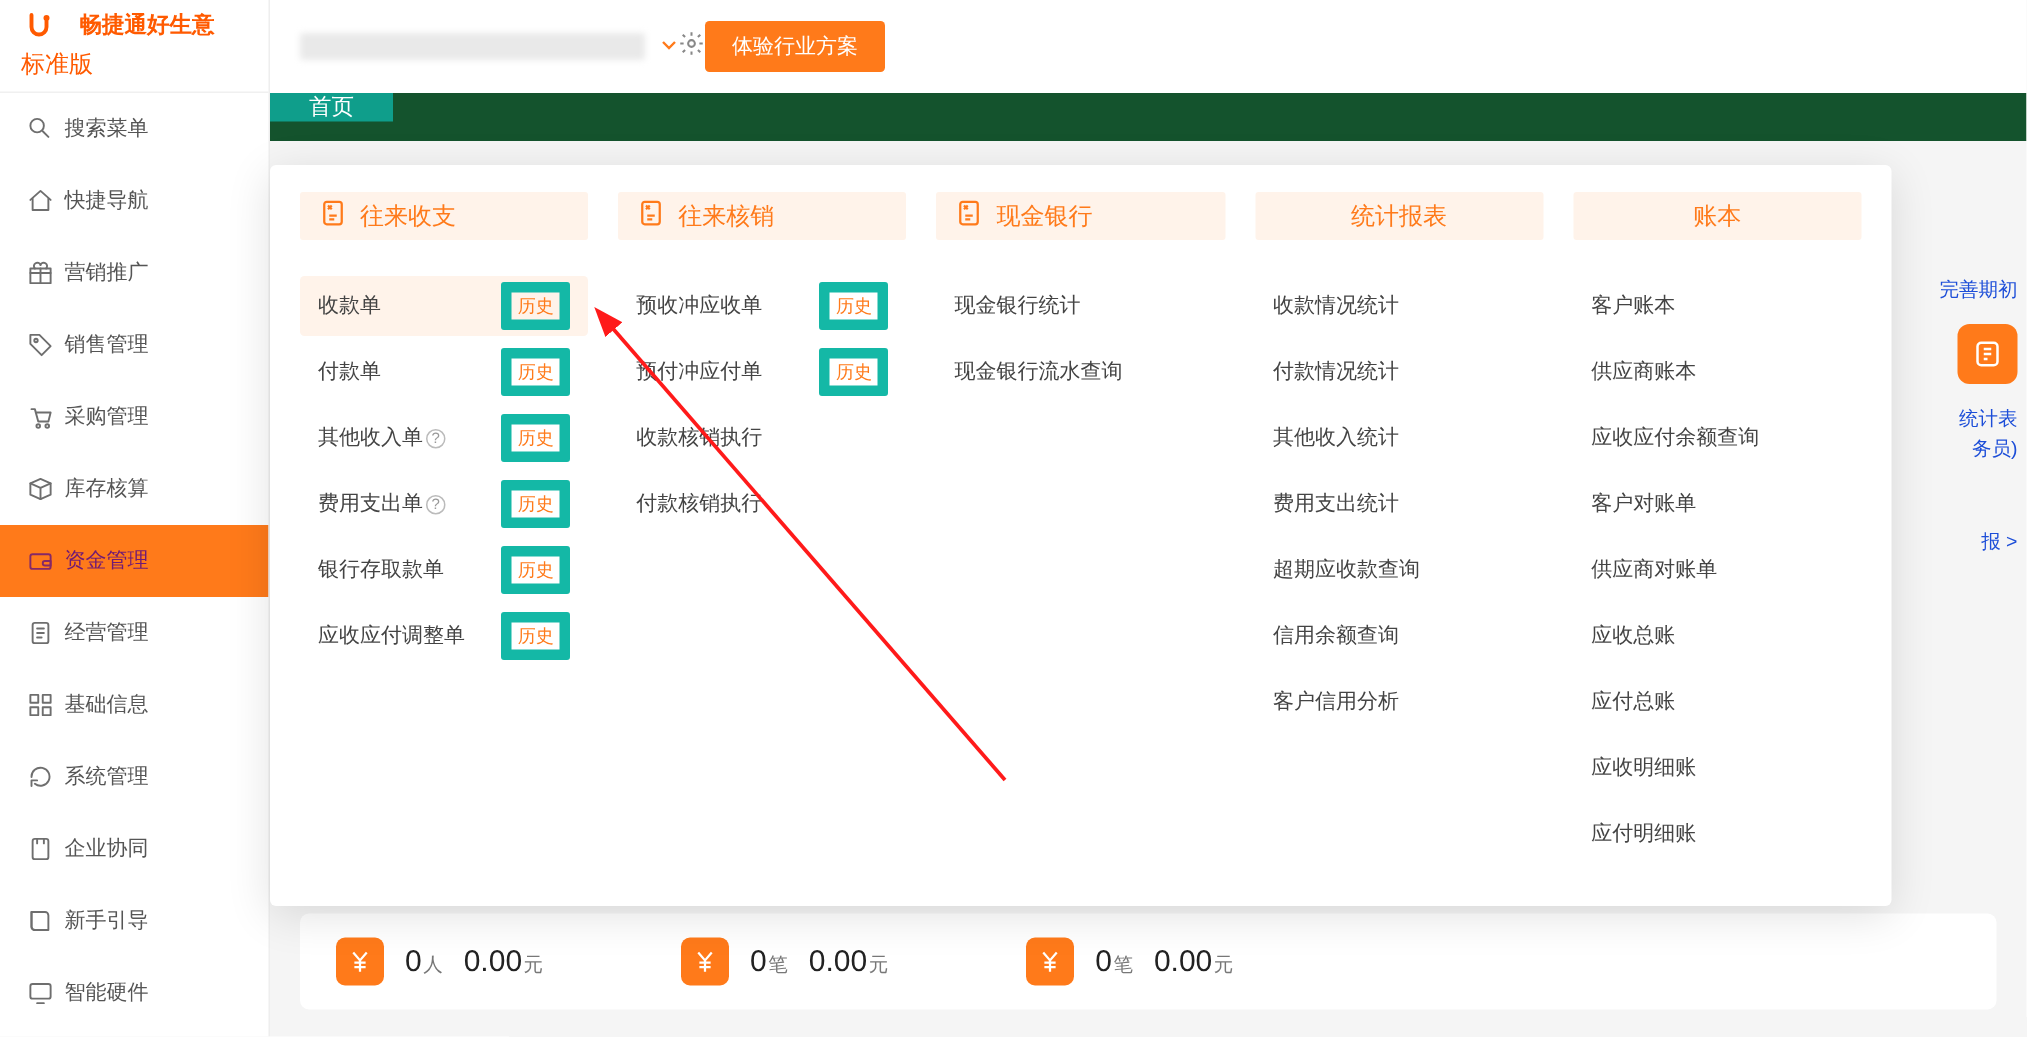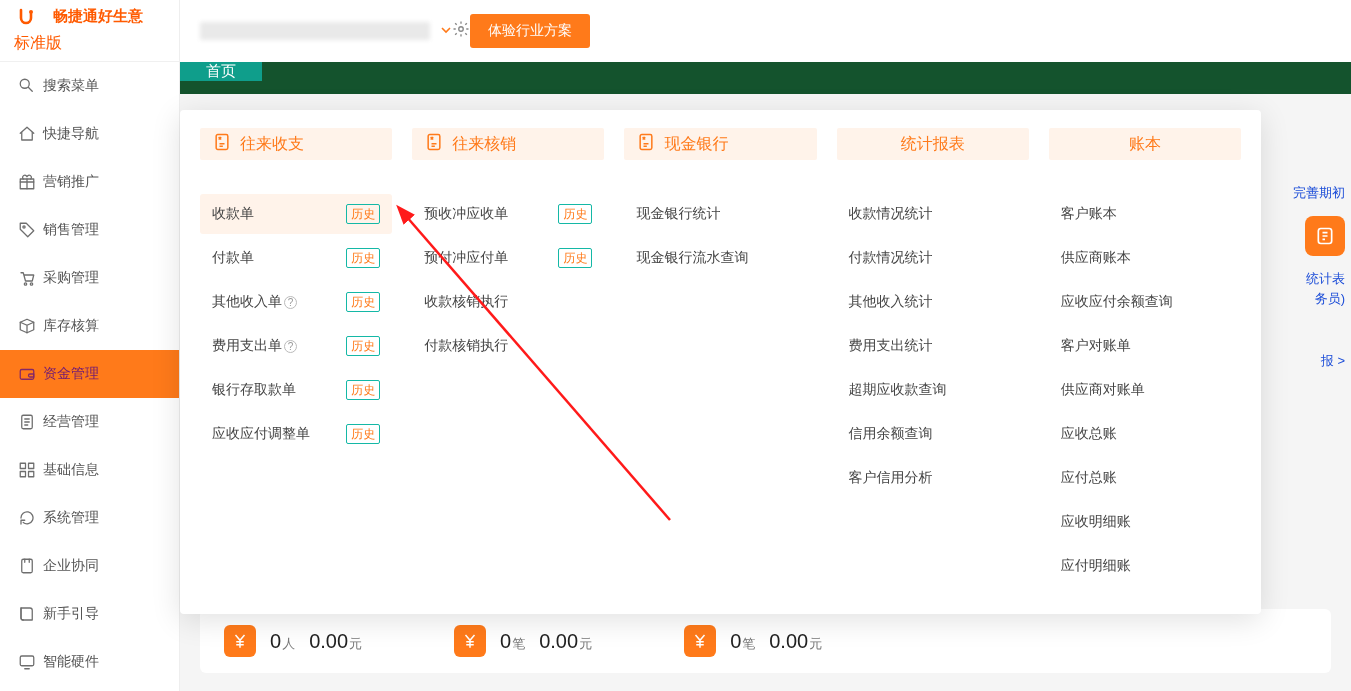--- a/index.html
+++ b/index.html
@@ -27,29 +27,29 @@
   .tabstrip{height:32px;background:#14532d;display:flex;align-items:flex-start}
   .tab{display:flex;align-items:center;padding:0 26px;color:#fff;font-size:15px;cursor:pointer}
   .tab.active{background:#0f9e8b}
   .page{flex:1;position:relative;padding:18px;overflow:hidden}
   
   .peek{position:absolute;right:0;top:0;height:100%;width:80px;display:flex;flex-direction:column;gap:14px;padding-top:90px;align-items:flex-end;padding-right:6px;font-size:13px;color:#1d4ed8}
   .peek-icon{width:40px;height:40px;border-radius:8px;background:#ff7a1a;color:#fff;display:flex;align-items:center;justify-content:center;font-size:20px}
   
   .flyout{position:absolute;left:180px;top:110px;right:90px;background:#fff;box-shadow:0 6px 30px rgba(0,0,0,.12);border-radius:4px;padding:18px 10px 28px;display:flex;z-index:20}
   .col{flex:1;min-width:0;padding:0 10px}
-  .col-hd{height:32px;background:#fff3ea;color:#ff7a1a;font-size:16px;font-weight:500;display:flex;align-items:center;gap:8px;padding:0 12px;border-radius:2px;margin-bottom:34px}
+  .col-hd{height:32px;background:#fff3ea;color:#ff7a1a;font-size:16px;font-weight:500;display:flex;align-items:center;gap:8px;padding:0 12px;border-radius:2px;margin-bottom:24px}
   .col-hd.noicon{justify-content:center}
   .col-hd svg{width:20px;height:20px}
   .col-list{display:flex;flex-direction:column;gap:4px}
   .row{display:flex;align-items:center;justify-content:space-between;height:40px;padding:0 12px;border-radius:3px;cursor:pointer;color:#444}
   .row.sel{background:#fff3ea}
   .row .lbl{display:flex;align-items:center;gap:2px}
   .help{display:inline-block;border:1px solid #bbb;border-radius:50%;width:13px;height:13px;font-size:10px;line-height:11px;text-align:center;color:#999}
-  .hist{border:1px solid #14b8a6;color:#ff7a1a;font-size:12px;padding:0 4px;border-radius:2px;line-height:18px}
+  .hist{border:7px solid #14b8a6;color:#ff7a1a;font-size:12px;padding:0 4px;border-radius:2px;line-height:18px}
   
   .stat-row{position:absolute;left:200px;right:20px;bottom:18px;height:64px;display:flex;gap:92px;align-items:center;background:#fff;border-radius:6px;padding:0 24px}
   .stat{display:flex;align-items:center;gap:14px}
   .stat-ico{width:32px;height:32px;border-radius:6px;background:#ff7a1a;color:#fff;display:flex;align-items:center;justify-content:center;font-size:16px}
   .stat-num{font-size:20px;color:#222}
   .stat-unit{font-size:13px;color:#777;margin-left:1px}
   .stat-amt{font-size:20px;color:#222;}
   
   .arrow{position:absolute;left:370px;top:200px;width:340px;height:340px;z-index:30;pointer-events:none}
 </style>

